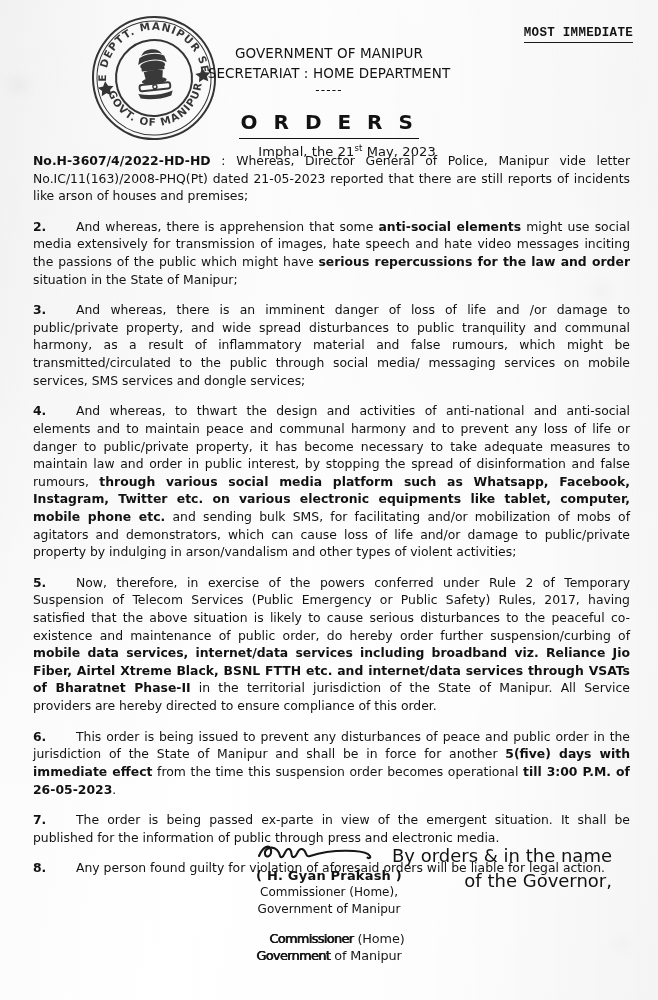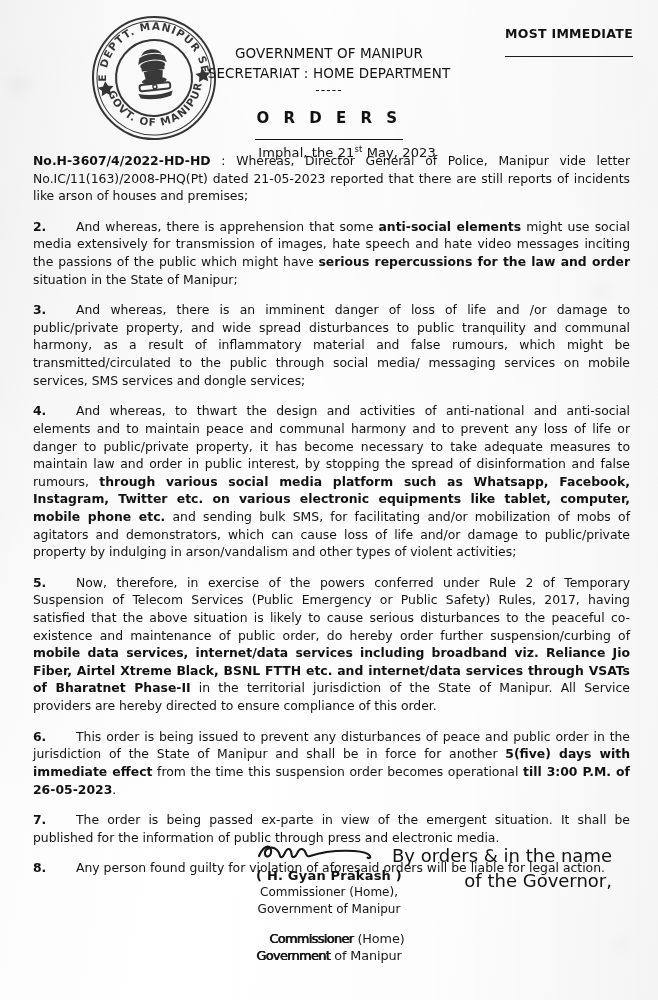--- a/index.html
+++ b/index.html
@@ -45,22 +45,23 @@
 
   
   .most-immediate {
     position: absolute;
     top: 27px;
     right: 25px;
     font-weight: bold;
     font-size: 12.5px;
     letter-spacing: .3px;
     border-bottom: 1.6px solid #1a1a1a;
-    padding-bottom: 15px;
+    padding-bottom: 1px;
     line-height: 1.1;
+    font-family: Liberation Mono, monospace;
   }
   .seal {
     position: absolute;
     left: 90px;
     top: 14px;
     width: 128px;
     height: 128px;
     transform: rotate(-6deg);
     opacity: .88;
   }
@@ -76,25 +77,25 @@
   }
   .hdr-dashes {
     font-size: 12px;
     letter-spacing: 1.2px;
     margin-top: 1px;
     line-height: 1.1;
   }
   .orders {
     margin-top: 11px;
     font-weight: bold;
-    font-size: 15px;
+    font-size: 20px;
     letter-spacing: 4.5px;
     display: inline-block;
     border-bottom: 1.8px solid #111;
-    padding: 0 2px 9px 2px;
+    padding: 0 2px 1px 2px;
   }
   .imphal-line {
     margin-top: 3px;
     font-size: 13px;
     padding-left: 36px;
   }
   .imphal-line sup {
     font-size: 8.5px;
     vertical-align: super;
   }

